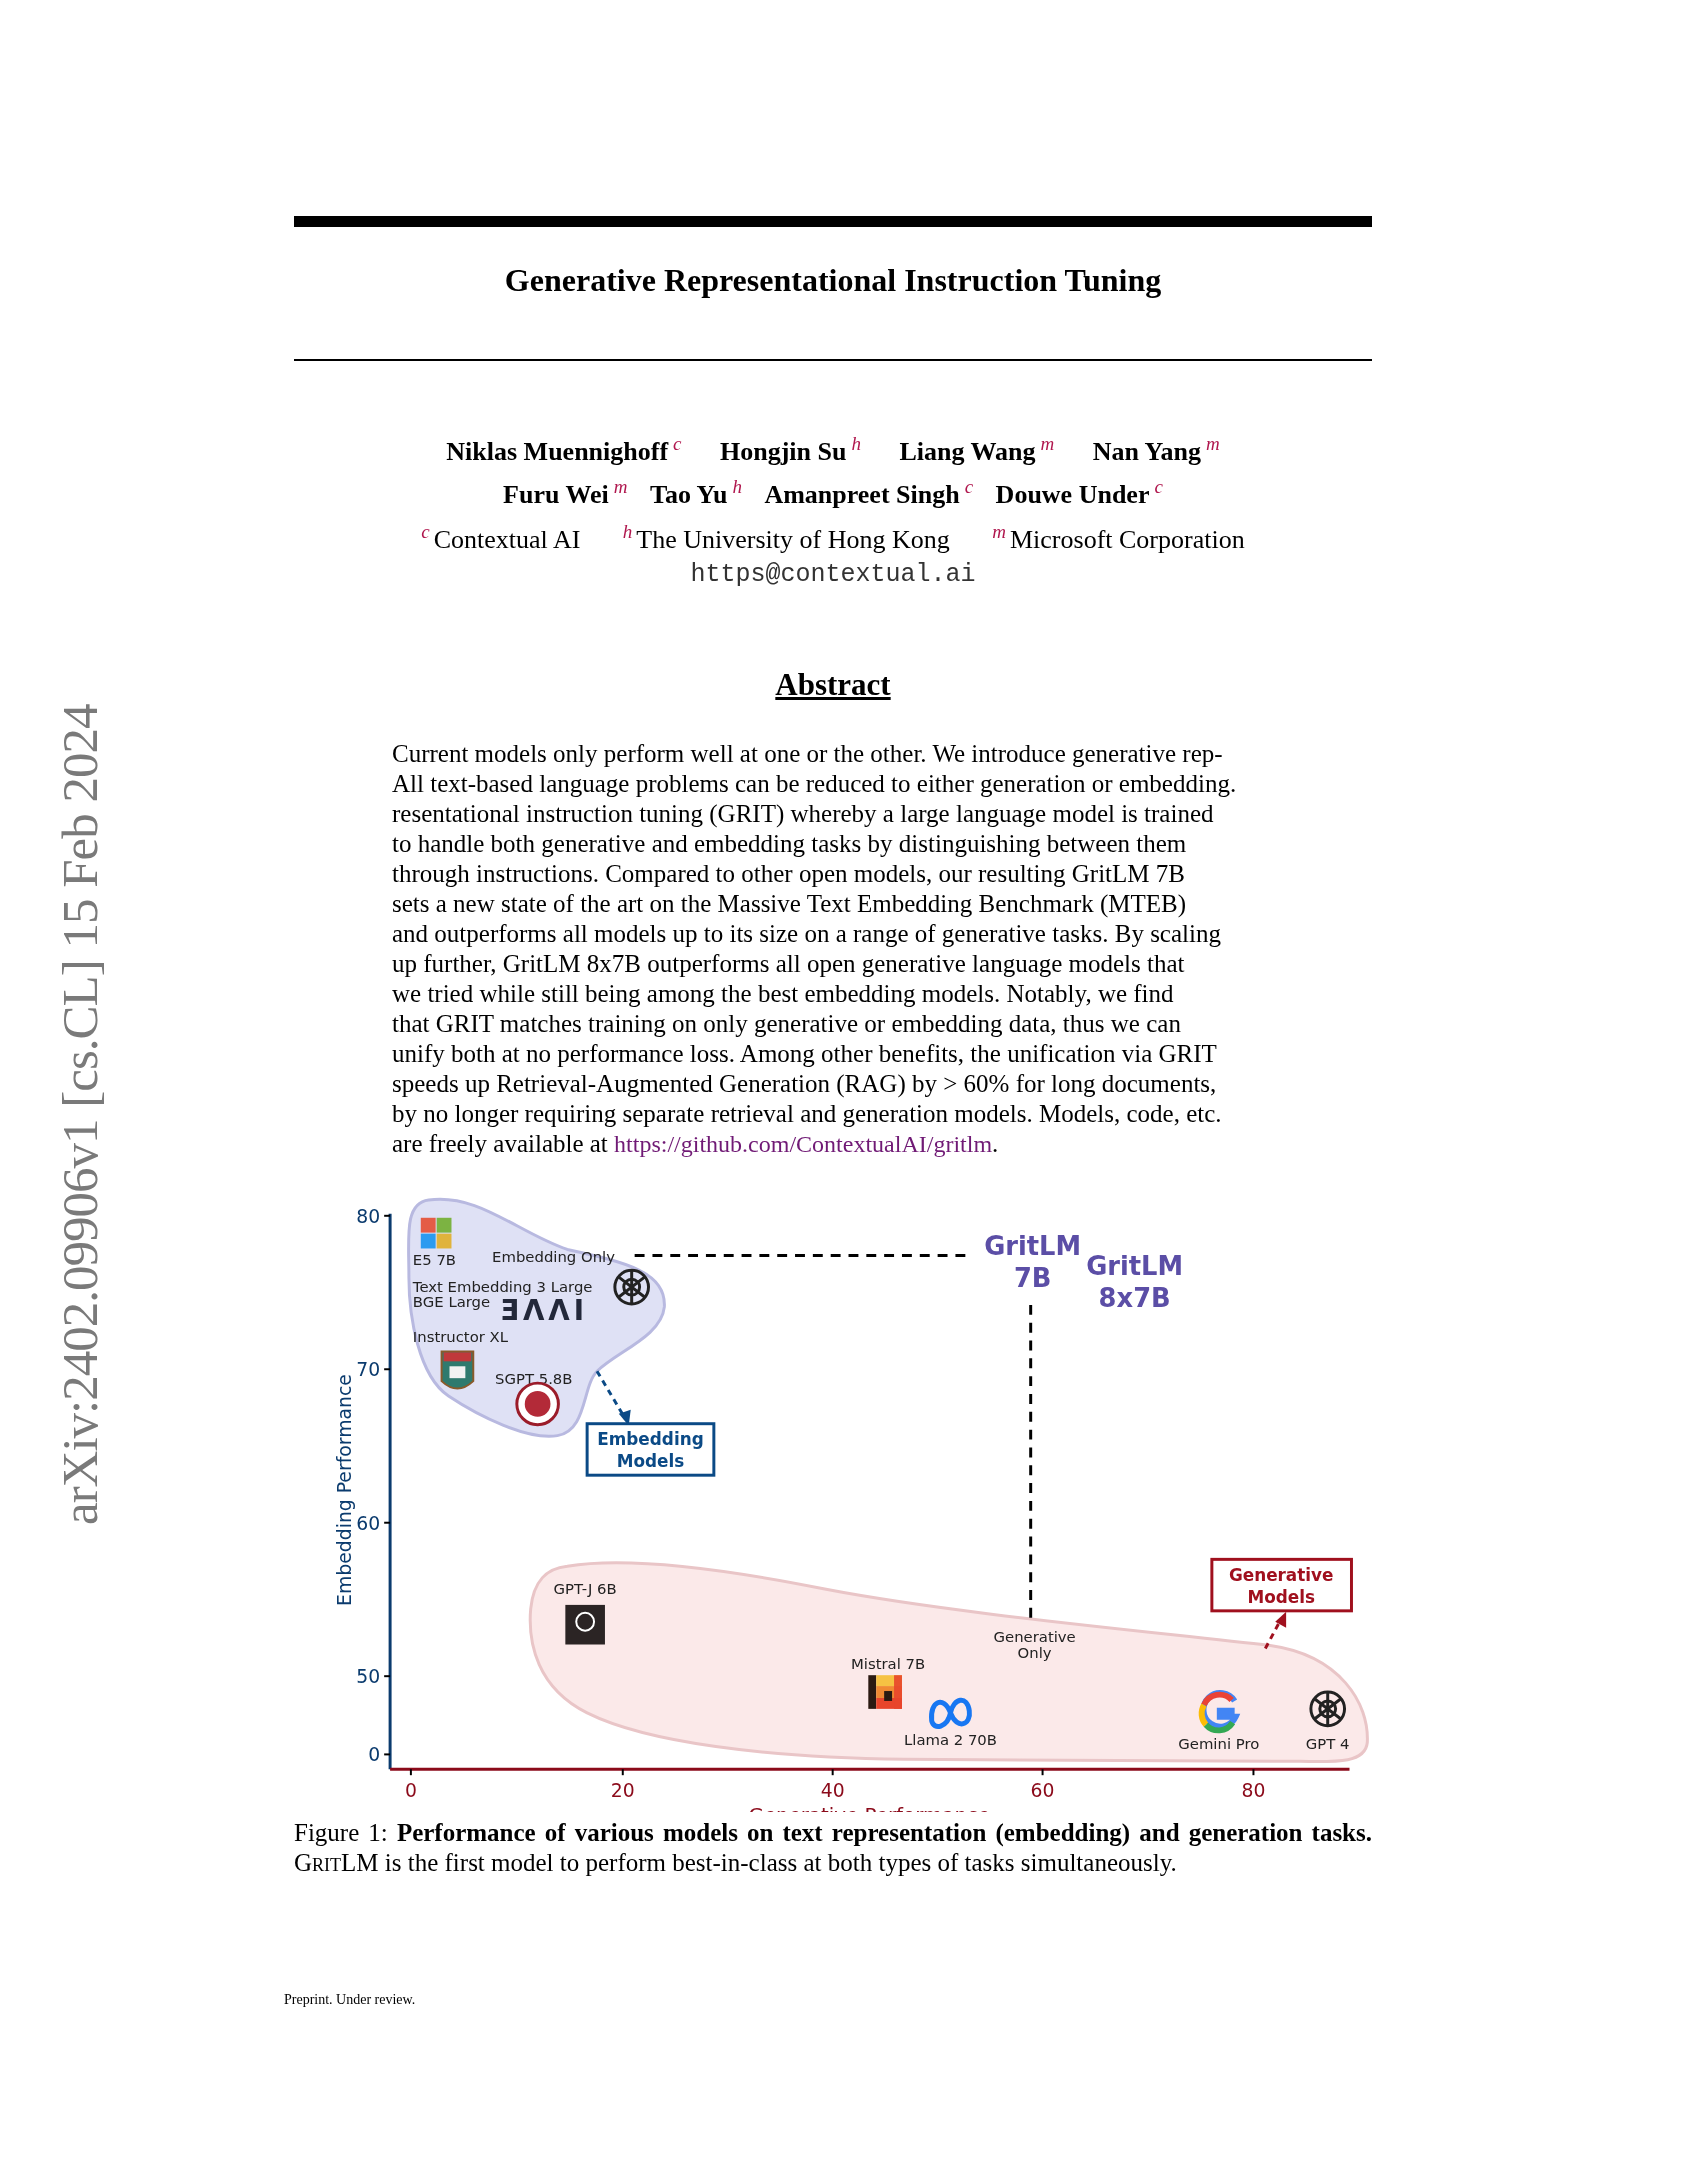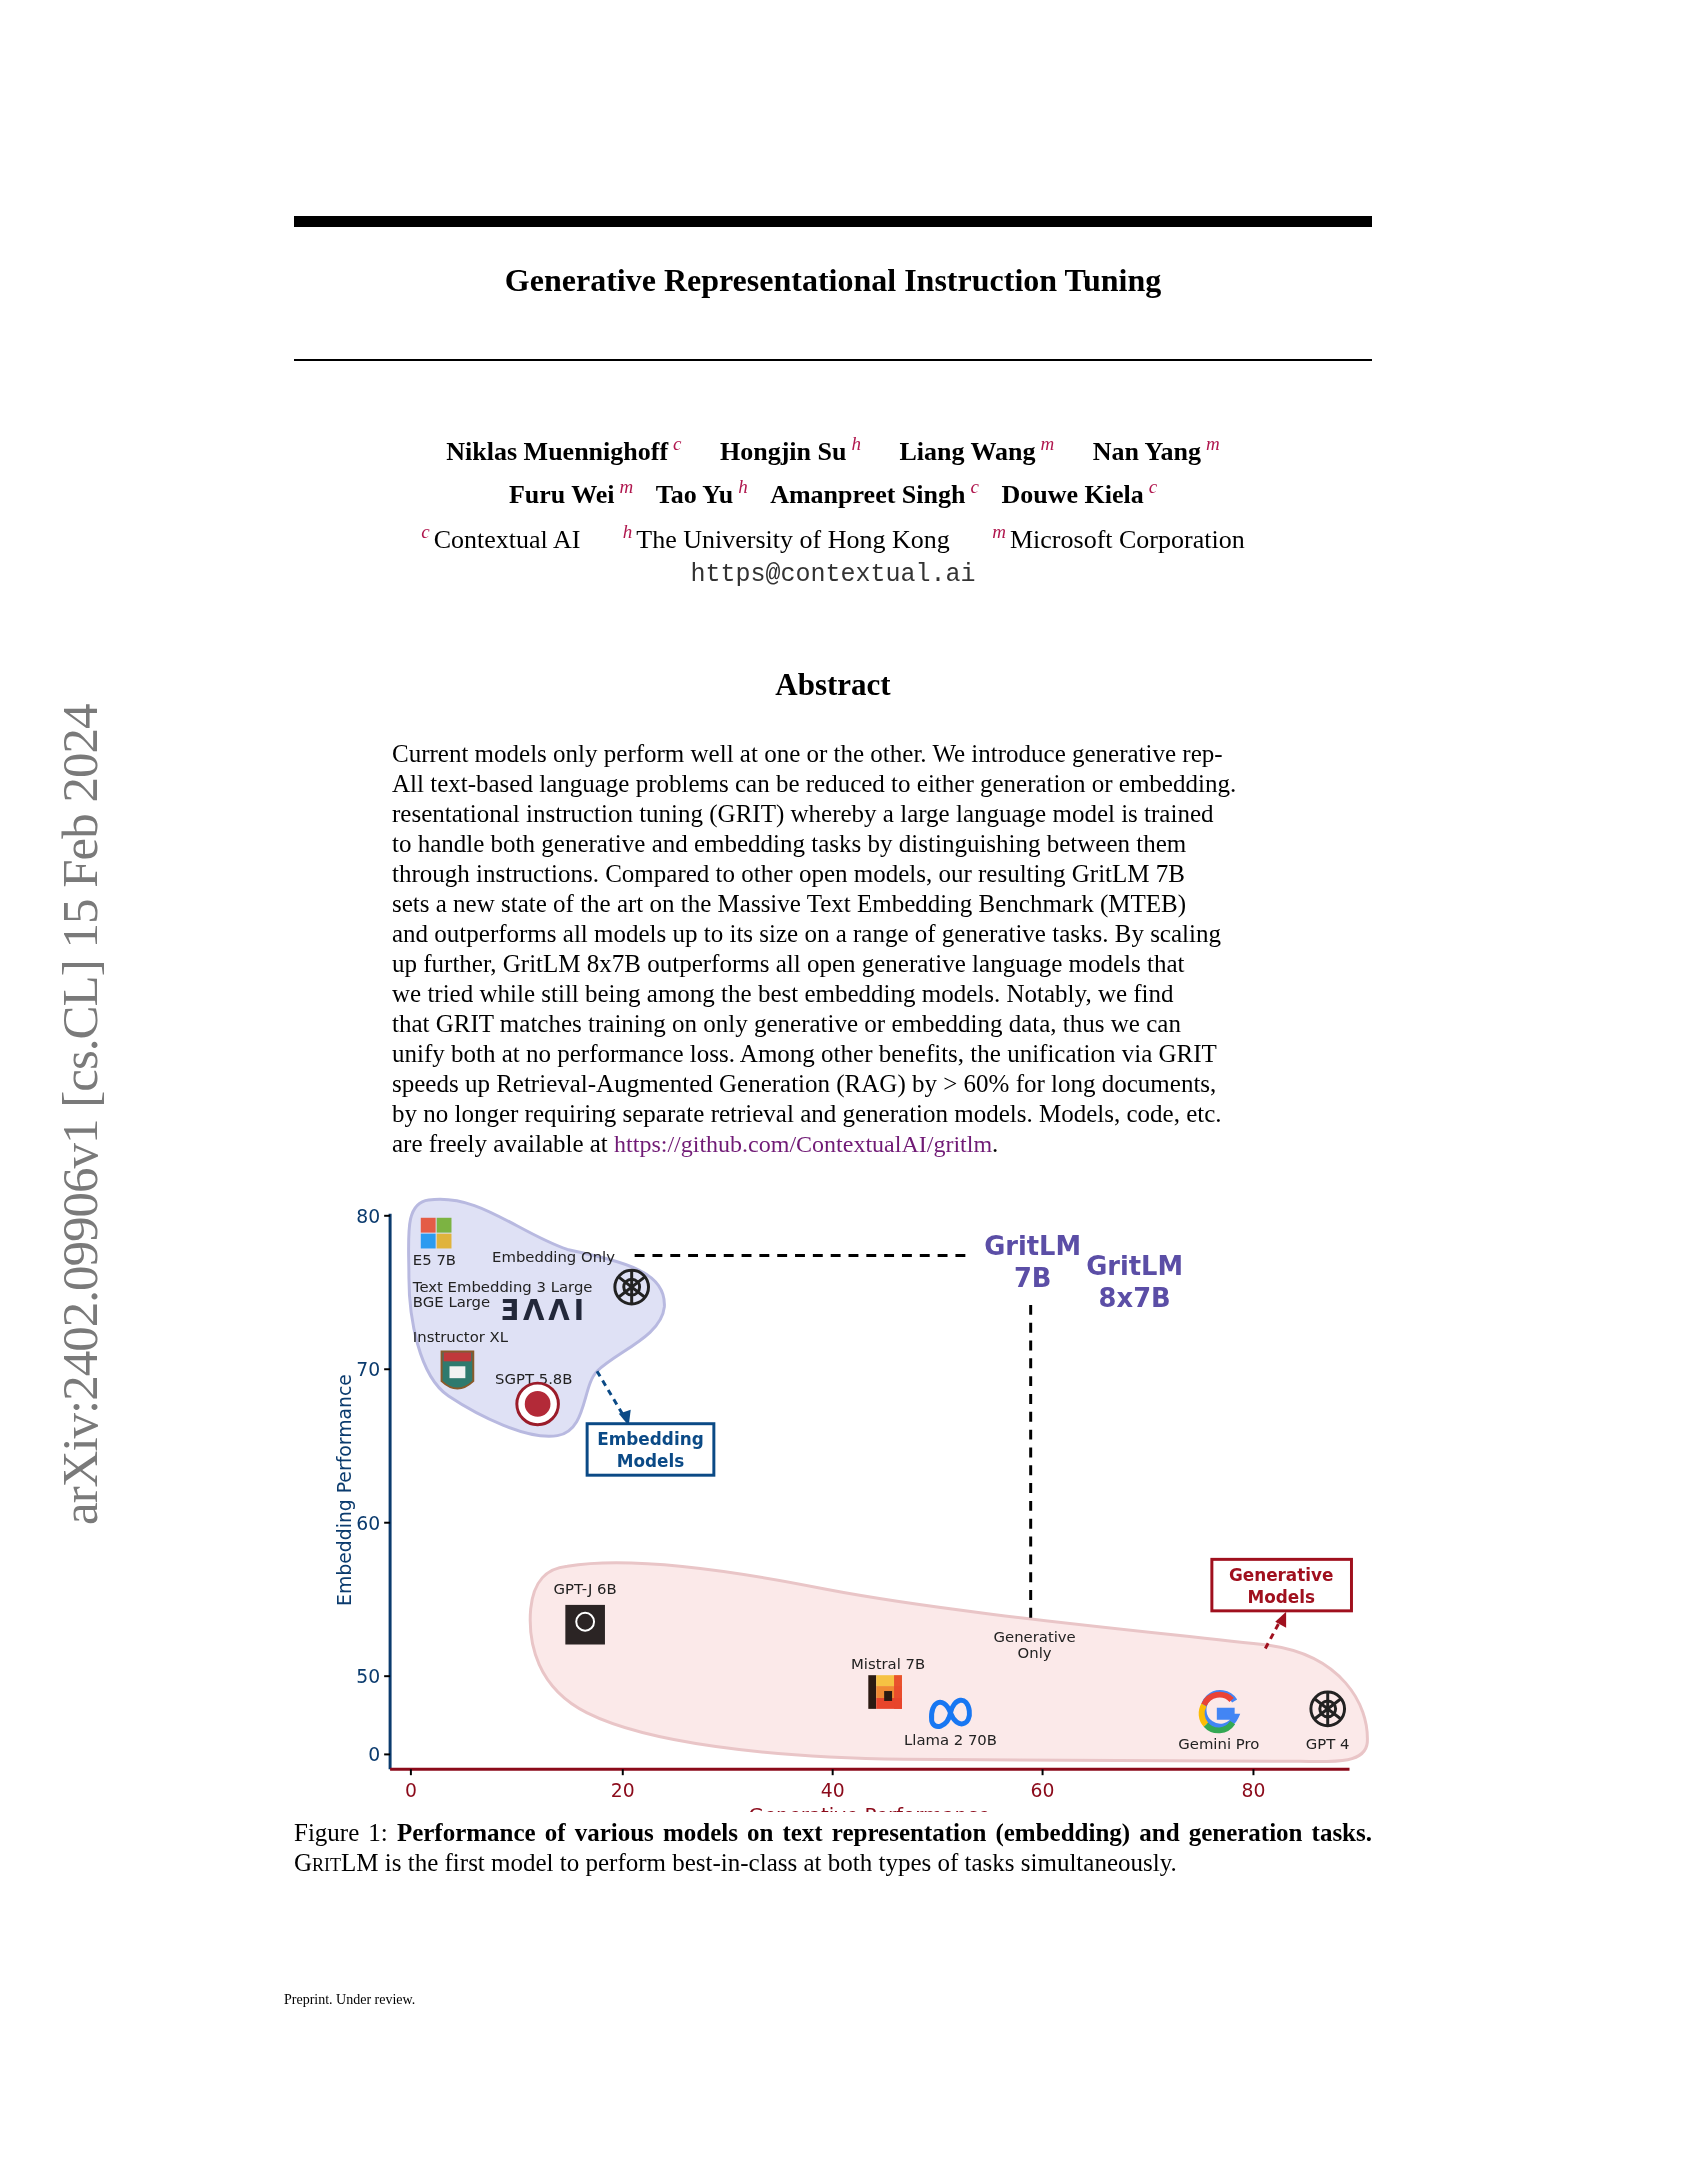--- a/index.html
+++ b/index.html
@@ -8,21 +8,21 @@
   .abs { position:absolute; }
   .rule-thick { left:294px; top:216px; width:1078px; height:11px; background:#000; }
   .rule-thin { left:294px; top:359px; width:1078px; height:2px; background:#000; }
   .title { left:294px; width:1078px; top:262px; text-align:center; font-weight:bold; font-size:32px; }
   .authors-line { left:294px; width:1078px; text-align:center; font-size:26px; font-weight:bold; }
   .aff-line { left:294px; width:1078px; text-align:center; font-size:26px; }
   .sup { color:#b0174e; font-style:italic; font-weight:normal; font-size:19px; vertical-align:super; margin-left:5px; }
   .author { margin:0 16px; }
   .aff { margin:0 18px; }
   .email { left:294px; width:1078px; top:560px; text-align:center; font-family:"Liberation Mono","DejaVu Sans Mono",monospace; font-size:25px; color:#333; }
-  .abstract-h { left:294px; width:1078px; top:667px; text-align:center; font-size:31px; font-weight:bold; }
+  .abstract-h { left:294px; width:1078px; top:667px; text-align:center; font-size:31px; font-weight:bold;text-decoration:underline; }
   .abstract { left:392px; width:883px; top:739px; font-size:25px; line-height:30px; text-align:justify; }
   .abstract .url { font-family:Liberation Serif, serif; color:#701a75; font-size:24px; }
   .arxiv { left:51px; top:1525px; transform-origin:0 0; transform:rotate(-90deg); font-size:51px; color:#7a7a7a; white-space:nowrap; letter-spacing:-1px; }
   .caption { left:294px; width:1078px; top:1818px; font-size:25px; line-height:30px; text-align:justify; }
   .caption b { font-weight:bold; }
   .caption .sc { font-variant:small-caps; }
   .footer { left:284px; top:1992px; font-size:14px; }
   .chart { left:300px; top:1178px; width:1099px; height:634px; }
   .chart svg { position:absolute; left:0; top:0; }
   .sans { font-family:"DejaVu Sans","Liberation Sans",sans-serif; }
@@ -39,21 +39,21 @@
 <div class="abs authors-line" style="top:433px;">
   <span class="author"><span>Niklas Muennighoff</span><span class="sup">c</span></span>
   <span class="author"><span>Hongjin Su</span><span class="sup">h</span></span>
   <span class="author"><span>Liang Wang</span><span class="sup">m</span></span>
   <span class="author"><span>Nan Yang</span><span class="sup">m</span></span>
 </div>
 <div class="abs authors-line" style="top:476px;">
   <span class="author" style="margin:0 8px"><span>Furu Wei</span><span class="sup">m</span></span>
   <span class="author" style="margin:0 8px"><span>Tao Yu</span><span class="sup">h</span></span>
   <span class="author" style="margin:0 8px"><span>Amanpreet Singh</span><span class="sup">c</span></span>
-  <span class="author" style="margin:0 8px"><span>Douwe Kiela</span><span class="sup">c</span></span>
+  <span class="author" style="margin:0 8px"><span>Douwe Under</span><span class="sup">c</span></span>
 </div>
 <div class="abs aff-line" style="top:521px;">
   <span class="aff"><span class="sup" style="margin:0 4px 0 0">c</span><span>Contextual AI</span></span>
   <span class="aff"><span class="sup" style="margin:0 4px 0 0">h</span><span>The University of Hong Kong</span></span>
   <span class="aff"><span class="sup" style="margin:0 4px 0 0">m</span><span>Microsoft Corporation</span></span>
 </div>
 <div class="abs email">https@contextual.ai</div>
 
 <div class="abs abstract-h">Abstract</div>
 <div class="abs abstract">

